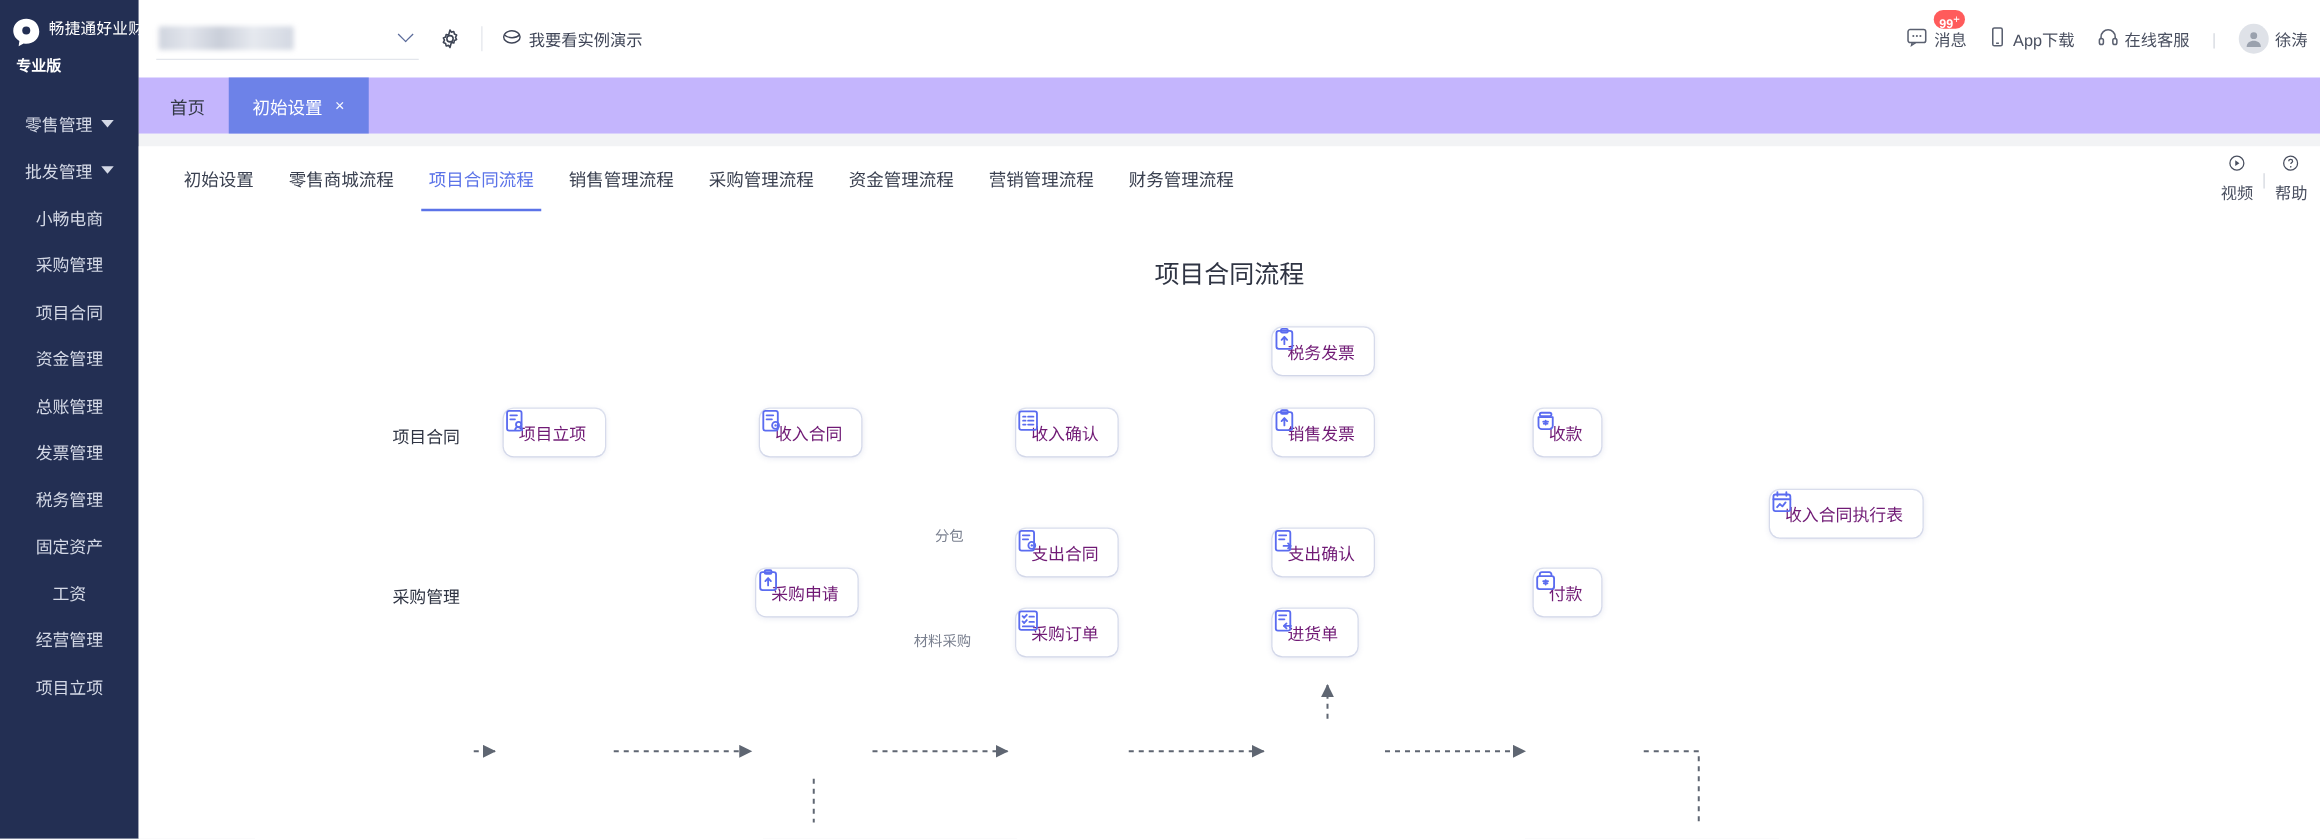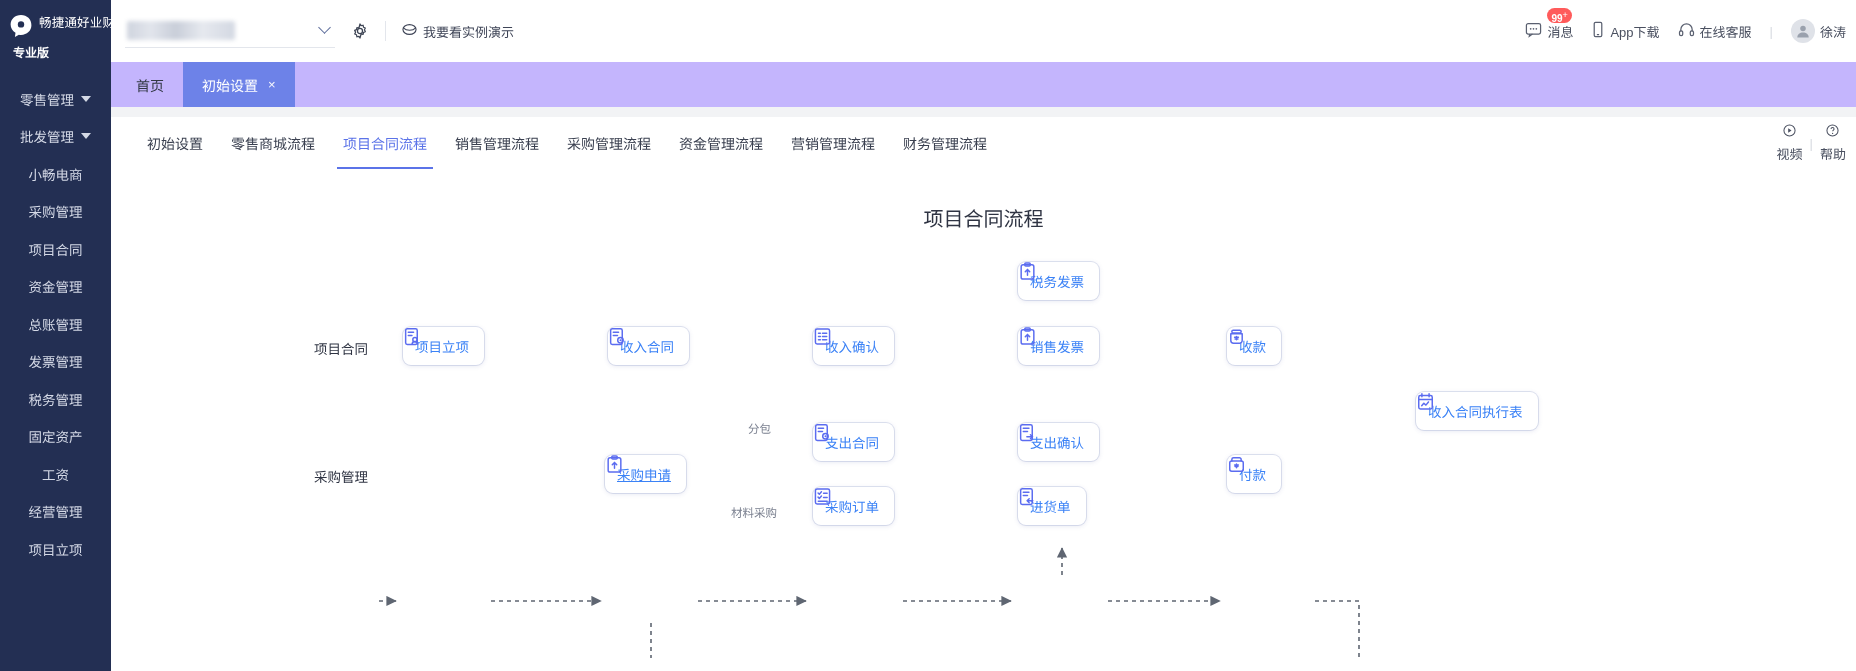--- a/index.html
+++ b/index.html
@@ -135,21 +135,21 @@
 
   
   .canvas { position: relative; width: 100%; height: 420px; margin-top: 6px; }
   .canvas svg { position: absolute; left: 0; top: 0; width: 100%; height: 100%; }
 
   .node {
     position: absolute; height: 38px; background: #fff;
     border-radius: 8px; display: flex; align-items: center; gap: 8px;
     padding: 0 15px 0 12px; white-space: nowrap;
     box-shadow: 0 1px 5px rgba(79,94,160,.16), 0 0 0 1px rgba(222,226,240,.9);
-    font-size: 13.5px; color: #3b82f6; cursor: pointer;
+    font-size: 13.5px; color: #701a75; cursor: pointer;
   }
   .node .ico { width: 19px; height: 19px; flex: 0 0 19px; display:block; }
   .rowlabel {
     position: absolute; font-size: 13.5px; color: #2f3443; white-space: nowrap;
   }
   .edgelabel {
     position: absolute; font-size: 11.5px; color: #7b8190; white-space: nowrap;
   }
 </style>
 </head>
@@ -464,21 +464,21 @@
           <div class="node" style="left: 1305px; top: 154px;">
             <svg class="ico" viewBox="0 0 18 18">
               <rect x="2.6" y="3.4" width="12.8" height="12.6" rx="1.6" fill="none" stroke="#5b6cf0" stroke-width="1.4" stroke-linejoin="round" stroke-linecap="round"></rect>
               <line x1="2.6" y1="7" x2="15.4" y2="7" fill="none" stroke="#5b6cf0" stroke-width="1.4" stroke-linejoin="round" stroke-linecap="round"></line>
               <line x1="5.6" y1="1.6" x2="5.6" y2="4.4" fill="none" stroke="#5b6cf0" stroke-width="1.4" stroke-linejoin="round" stroke-linecap="round"></line>
               <line x1="12.4" y1="1.6" x2="12.4" y2="4.4" fill="none" stroke="#5b6cf0" stroke-width="1.4" stroke-linejoin="round" stroke-linecap="round"></line>
               <path d="M5.4 13l2-2.4 2 1.8 2.4-3" fill="none" stroke="#5b6cf0" stroke-width="1.4" stroke-linejoin="round" stroke-linecap="round"></path>
             </svg>
             <span>收入合同执行表</span>
           </div>
-          <div class="node" style="left: 494px; top: 217px; text-decoration: underline;">
+          <div class="node" style="left: 494px; top: 217px;">
             <svg class="ico" viewBox="0 0 18 18">
               <rect x="3" y="2.6" width="12" height="13.6" rx="1.8" fill="none" stroke="#5b6cf0" stroke-width="1.4" stroke-linejoin="round" stroke-linecap="round"></rect>
               <rect x="6.4" y="1" width="5.2" height="2.8" rx="1" fill="none" stroke="#5b6cf0" stroke-width="1.4" stroke-linejoin="round" stroke-linecap="round"></rect>
               <path d="M9 12.6V7.2 M6.9 9.3L9 7.1l2.1 2.2" fill="none" stroke="#5b6cf0" stroke-width="1.4" stroke-linejoin="round" stroke-linecap="round"></path>
             </svg>
             <span>采购申请</span>
           </div>
           <div class="node" style="left: 702px; top: 185px;">
             <svg class="ico" viewBox="0 0 18 18">
               <rect x="2.5" y="1.6" width="11" height="15" rx="1.6" fill="none" stroke="#5b6cf0" stroke-width="1.4" stroke-linejoin="round" stroke-linecap="round"></rect>

